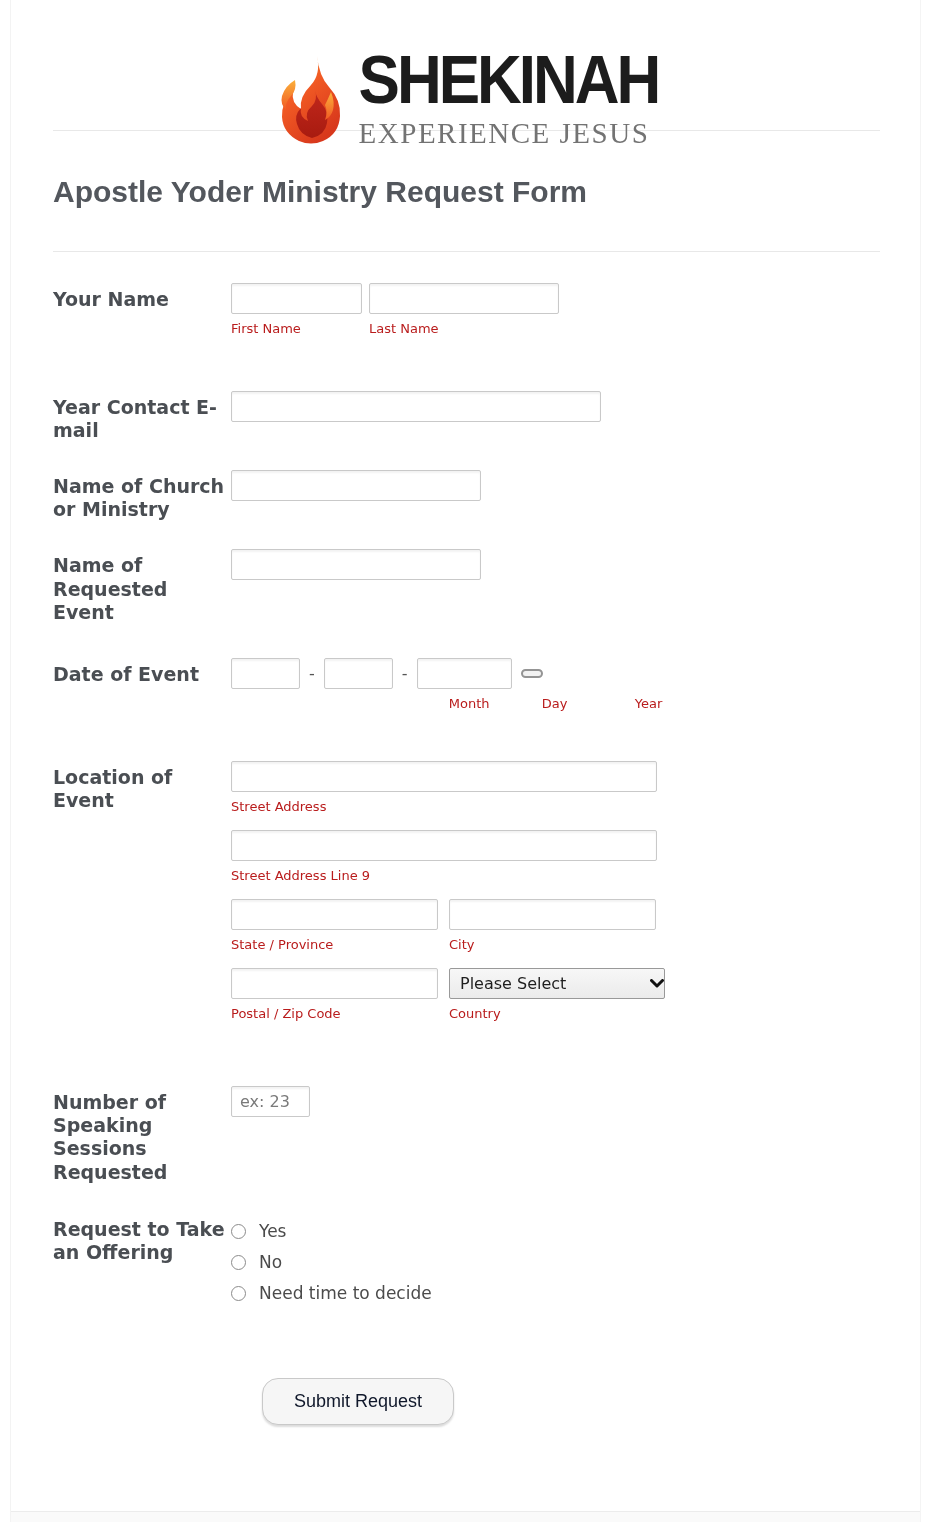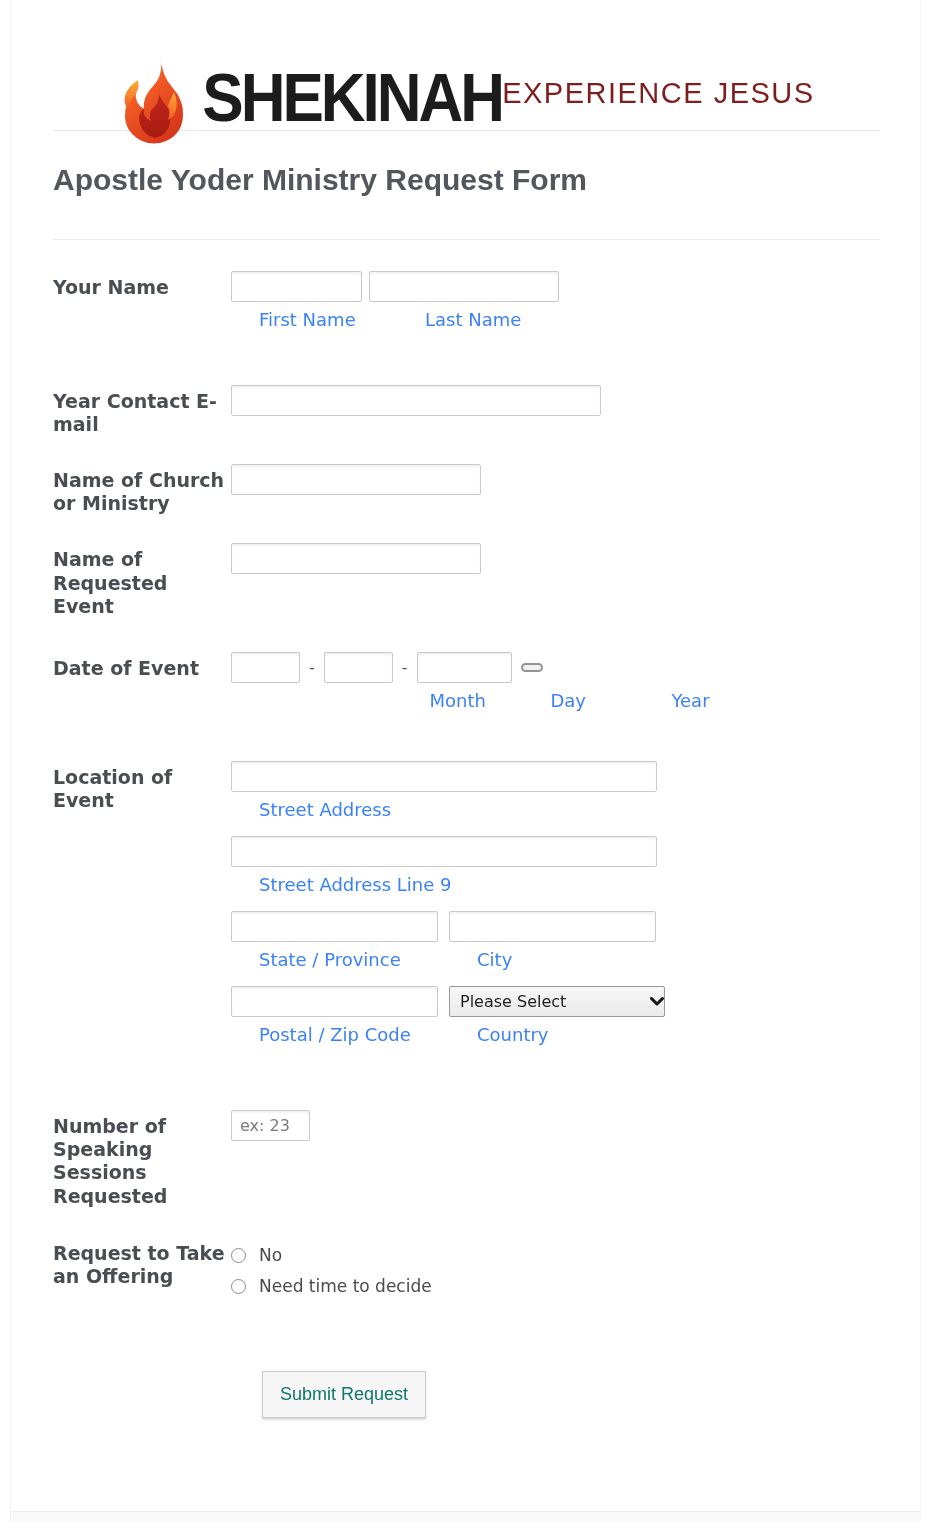--- a/index.html
+++ b/index.html
@@ -12,57 +12,57 @@
     position: absolute; top: 0; bottom: 0; left: 10px; right: 9px;
     border-left: 1px solid #f3f3f3; border-right: 1px solid #f4f4f4;
     background: #ffffff;
   }
   
   .logo-row {
     display: flex; justify-content: center; align-items: center;
     padding-top: 52px; gap: 10px; height: 150px;
   }
   .flame { width: 76px; height: 94px; flex: 0 0 auto; }
-  .logo-text { display: flex; flex-direction: row; align-items: flex-start; }
+  .logo-text { display: flex; flex-direction: column; align-items: flex-start; }
   .logo-main {
     font-family: "Liberation Sans", sans-serif; font-weight: bold;
     font-size: 62px; letter-spacing: -3px; line-height: 0.95; color: #1c1c1c;
     transform: scaleY(1.1); transform-origin: left bottom; white-space: nowrap;
   }
   .logo-sub {
-    font-family: Liberation Sans, sans-serif; font-weight: normal;
-    font-size: 29px; letter-spacing: 1.5px; color: #7f1d1d; line-height: 1.0;
+    font-family: Liberation Serif, serif; font-weight: normal;
+    font-size: 29px; letter-spacing: 1.5px; color: #737373; line-height: 1.0;
     margin-top: 7px; white-space: nowrap;
   }
   
   .divider { height: 1px; background: #e8e8e8; margin: 0 40px 0 42px; }
   .divider-top { margin-top: -20px; }
   .page-title {
-    margin: 32px 40px 0 42px;
+    margin: 44px 40px 0 42px;
     font-family: "Liberation Sans", sans-serif; font-weight: bold;
     font-size: 30px; color: #53575d;
   }
   .divider-title { margin-top: 42px; }
   
   .form-body { padding: 31px 40px 0 42px; }
   .row { display: flex; align-items: flex-start; }
   .q-label {
     width: 178px; flex: 0 0 auto;
     font-size: 19px; font-weight: bold; color: #4a4e53;
     line-height: 1.23; padding-top: 5px;
   }
   .ctrl { flex: 1 1 auto; }
   .tx {
     height: 31px; border: 1px solid #c9c9c9; border-radius: 2px;
     background: #fff; box-shadow: inset 0 2px 2px rgba(0,0,0,0.05);
     font-family: "DejaVu Sans", sans-serif; font-size: 15px; color: #333;
     padding: 0 8px; outline: none;
   }
   .tx::placeholder { color: #7a7a7a; opacity: 1; }
-  .sub-label { font-size: 18px; color: #3b82f6; margin-top: 7px; margin-left: 28px; }
+  .sub-label { font-size: 13px; color: #b91c1c; margin-top: 7px; }
   .mb-name { margin-bottom: 55px; }
   .mb-email { margin-bottom: 27px; }
   .mb-church { margin-bottom: 28px; }
   .mb-event { margin-bottom: 33px; }
   .mb-date { margin-bottom: 50px; }
   .mb-loc { margin-bottom: 65px; }
   .mb-sess { margin-bottom: 29px; }
   .mb-off { margin-bottom: 69px; }
   
   .name-inputs { display: flex; gap: 7px; }
@@ -106,23 +106,23 @@
   .radio-group { padding-top: 3px; }
   .radio-row { display: flex; align-items: center; height: 31px; cursor: pointer; }
   .radio-circle {
     width: 15px; height: 15px; border: 1px solid #8b8b8b; border-radius: 50%;
     background: #fff; flex: 0 0 auto; cursor: pointer;
   }
   .radio-label { font-size: 17px; color: #4b4b4b; margin-left: 13px; }
   
   .submit-row { margin-left: 209px; }
   .submit-btn {
-    font-family: "Liberation Sans", sans-serif; font-size: 18px; color: #0f766e;
-    background: #f6f6f6; border: 1px solid #c9c9c9; border-radius: 0;
-    padding: 12px 17px; cursor: pointer;
+    font-family: "Liberation Sans", sans-serif; font-size: 18px; color: #0f172a;
+    background: #f6f6f6; border: 1px solid #c9c9c9; border-radius: 16px;
+    padding: 12px 31px; cursor: pointer;
     box-shadow: 0 2px 2px rgba(0,0,0,0.14);
   }
   
   .footer-bar {
     position: absolute; left: 0; right: 0; bottom: 0; height: 11px;
     background: #fafafa; border-top: 1px solid #ececec;
   }
 </style>
 </head>
 <body>
@@ -263,20 +263,24 @@
       <div class="ctrl">
         <input type="text" class="tx w-sess" placeholder="ex: 23" style="">
       </div>
     </div>
 
     <div class="row mb-off">
       <div class="q-label">Request to Take an Offering</div>
       <div class="ctrl radio-group">
         <div class="radio-row">
           <span class="radio-circle"></span>
+          <span class="radio-label">Yes</span>
+        </div>
+        <div class="radio-row">
+          <span class="radio-circle"></span>
           <span class="radio-label">No</span>
         </div>
         <div class="radio-row">
           <span class="radio-circle"></span>
           <span class="radio-label">Need time to decide</span>
         </div>
       </div>
     </div>
 
     <div class="submit-row">

